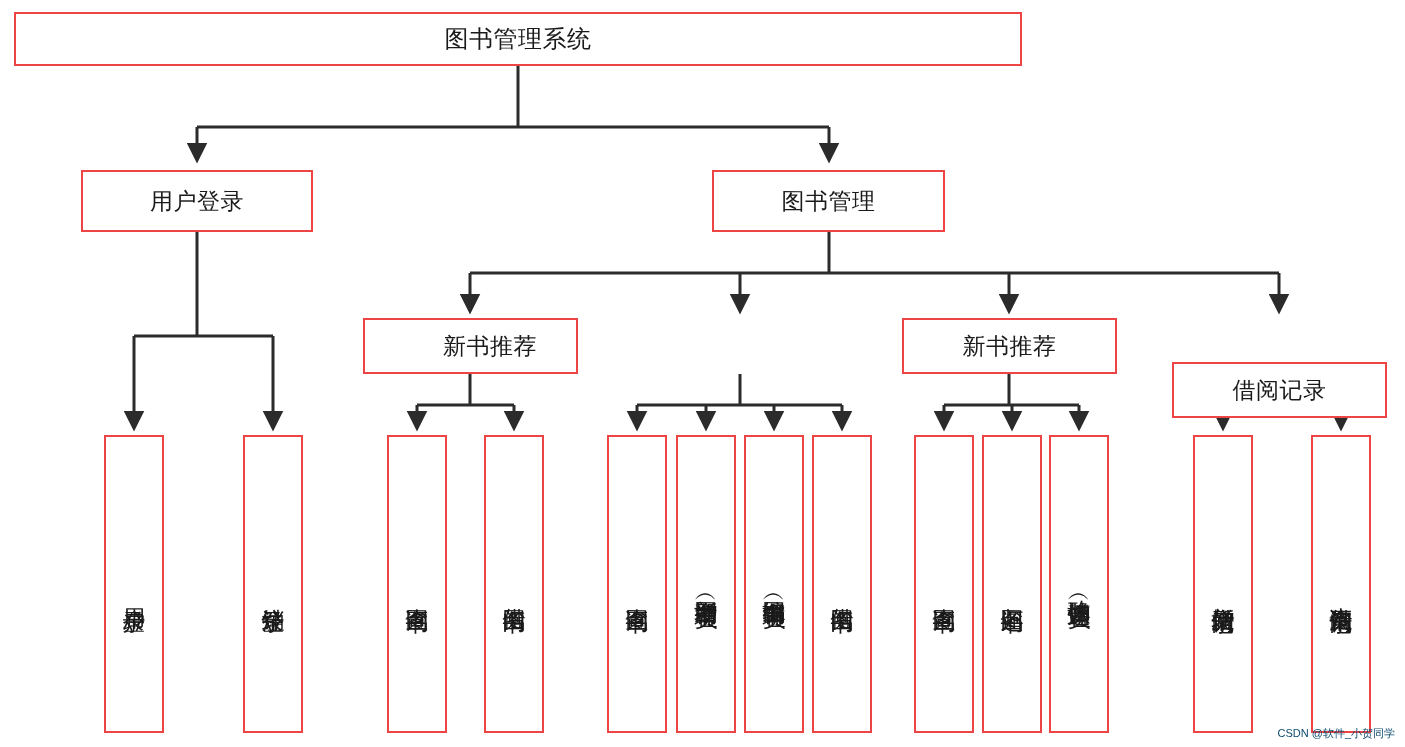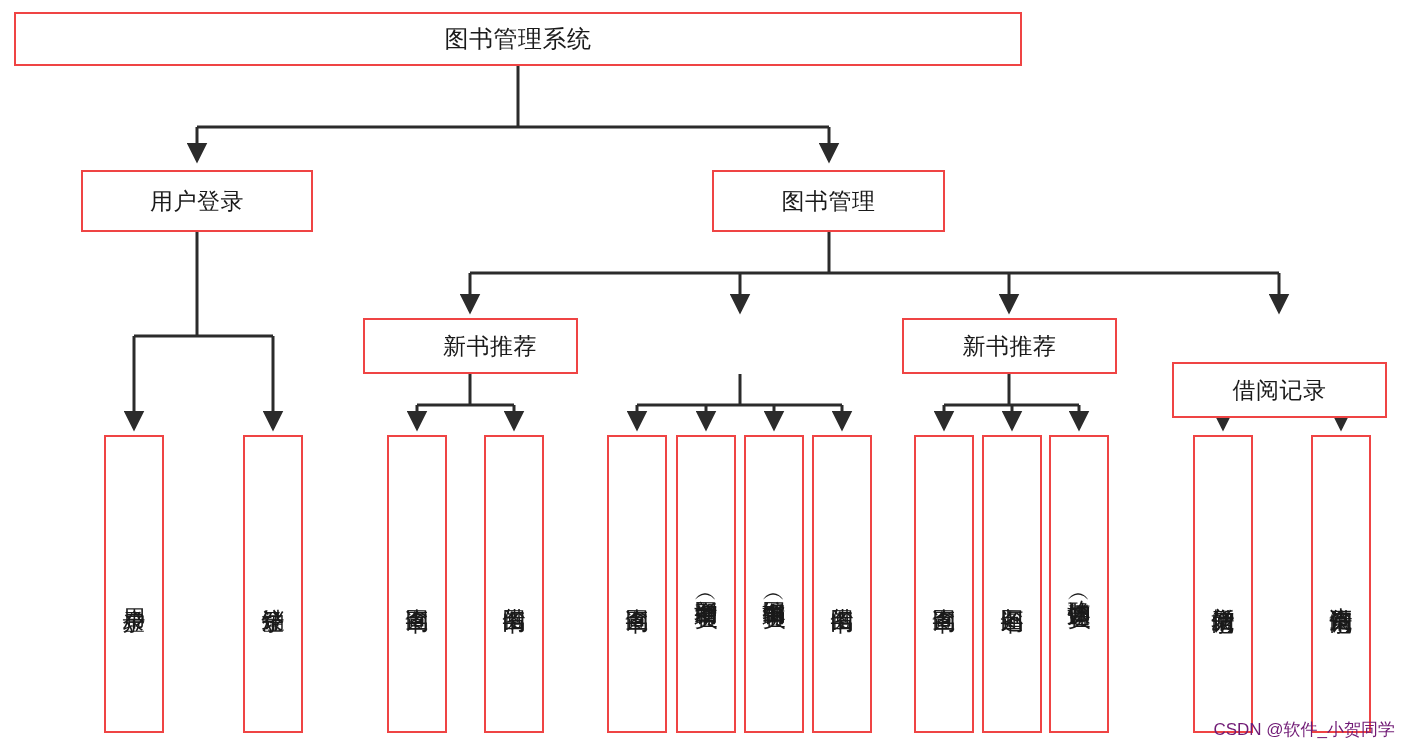--- a/index.html
+++ b/index.html
@@ -48,22 +48,22 @@
     white-space: nowrap;
   }
   .leaf-tall .node-v {
     padding-top: 4px;
   }
   .root-box { font-size: 24px; }
   .watermark {
     position: absolute;
     right: 10px;
     bottom: 6px;
-    font-size: 17px;
-    color: #701a75;
+    font-size: 11px;
+    color: #0c4a6e;
     white-space: nowrap;
     font-family: "Liberation Sans", "DejaVu Sans", sans-serif;
   }
   svg.links { position: absolute; left: 0; top: 0; pointer-events: none; }
 </style>
 </head>
 <body>
 
 <div id="diagram">
 

